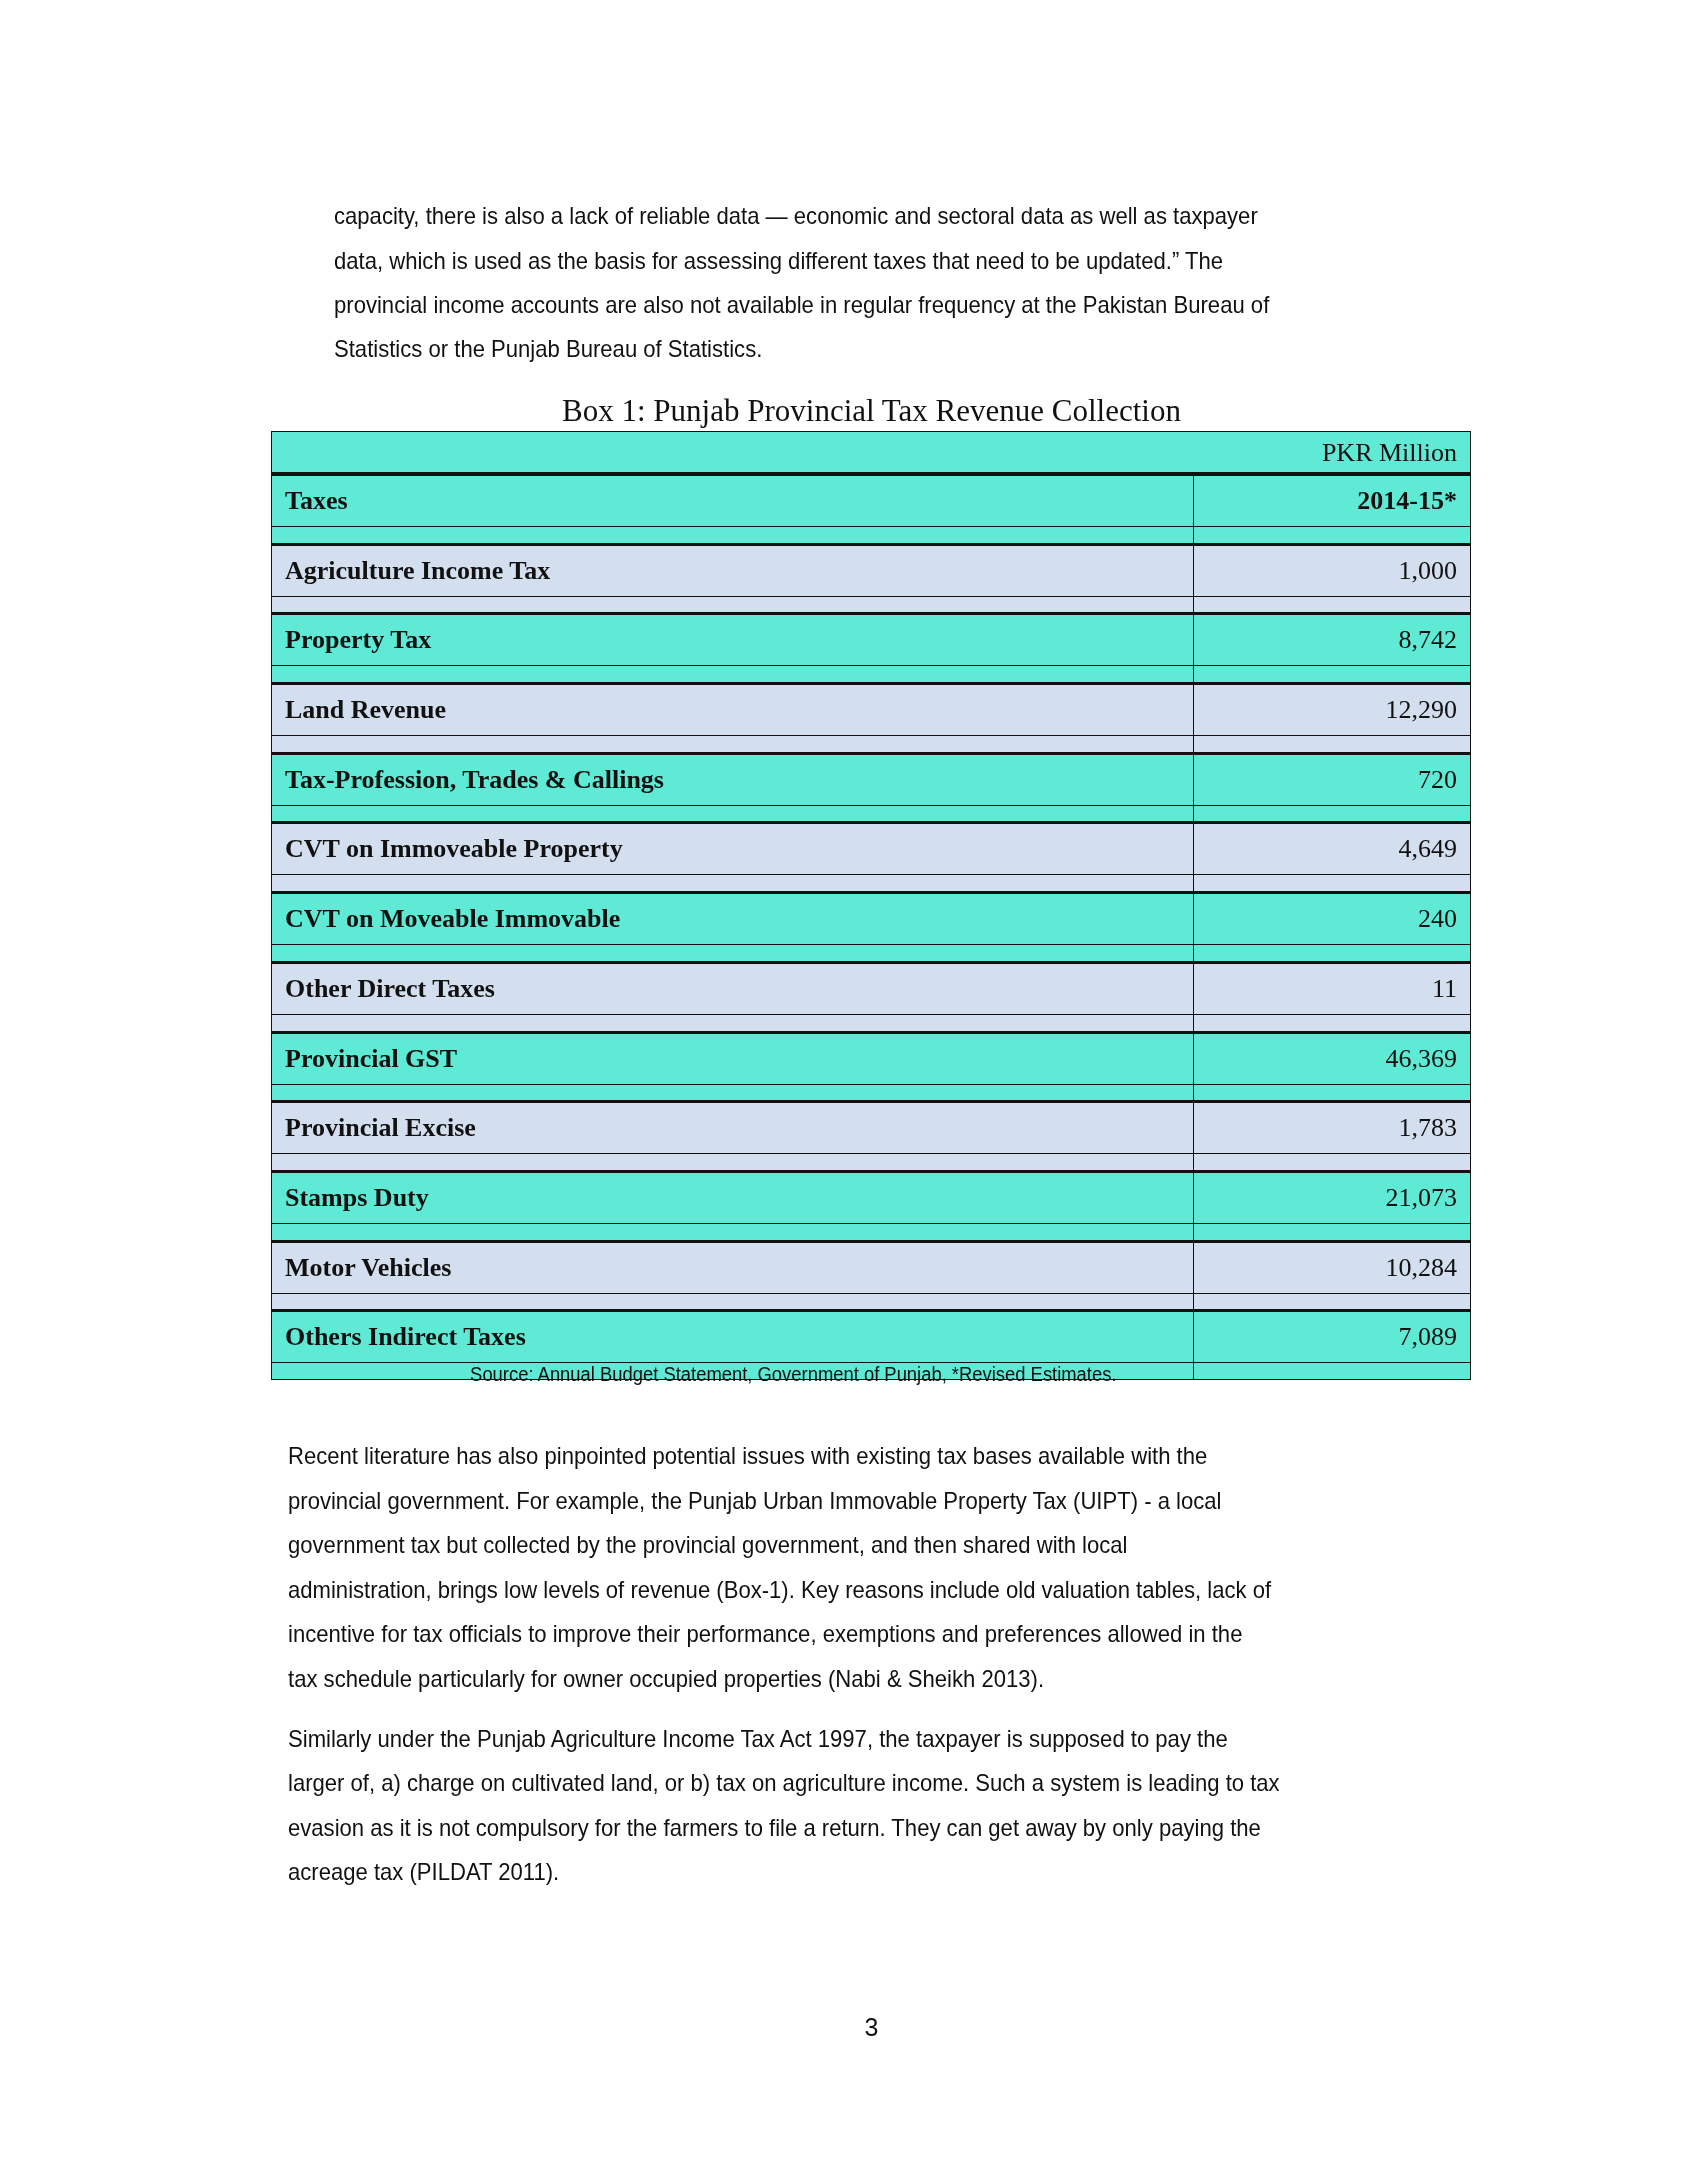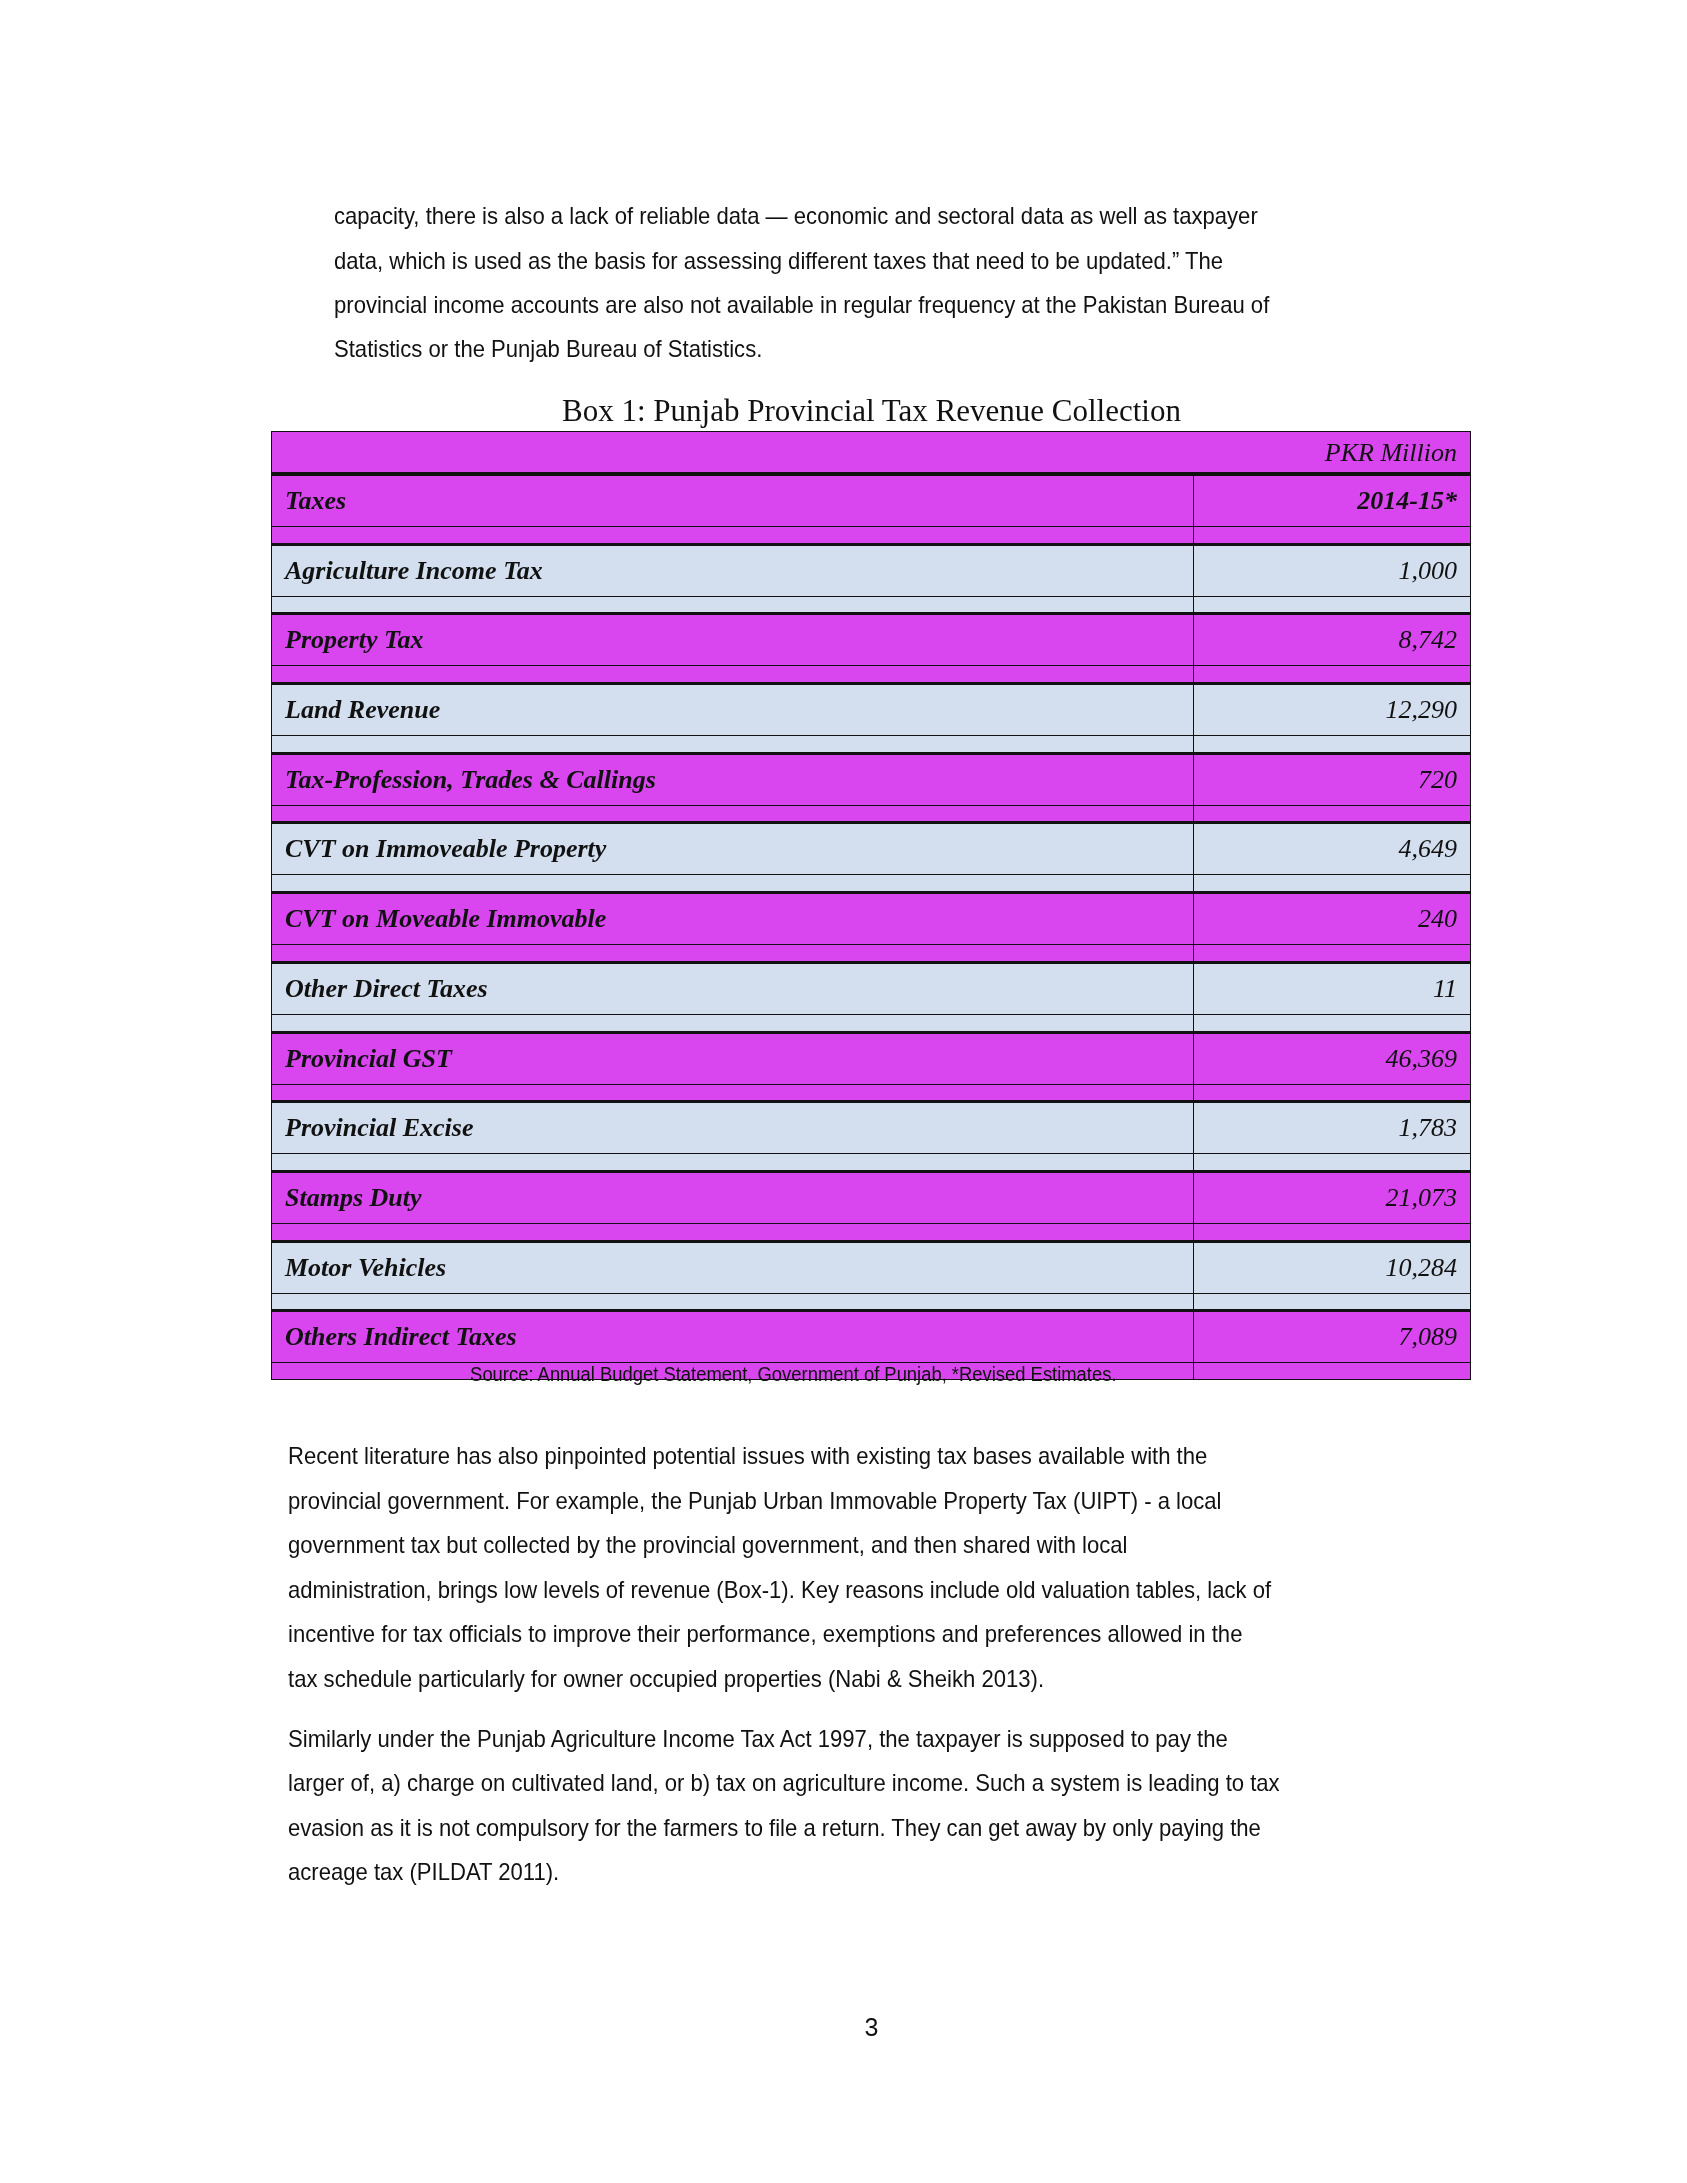--- a/index.html
+++ b/index.html
@@ -28,22 +28,21 @@
     line-height: 36px;
     color: #111;
   }
 
   .tbl {
     position: absolute;
     left: 243px; top: 419px;
     width: 1200px;
     border: 1.6px solid #111;
     box-sizing: border-box;
-    background: #d946ef;
-    font-style: italic;
+    background: #5eead4;
   }
   .unit-row {
     height: 40px;
     border-bottom: 4.1px solid #111;
     position: relative;
   }
   .unit-row .unit {
     position: absolute; right: 13px; top: 5px;
     font-family: "Liberation Serif", serif;
     font-size: 26px; line-height: 31px;

